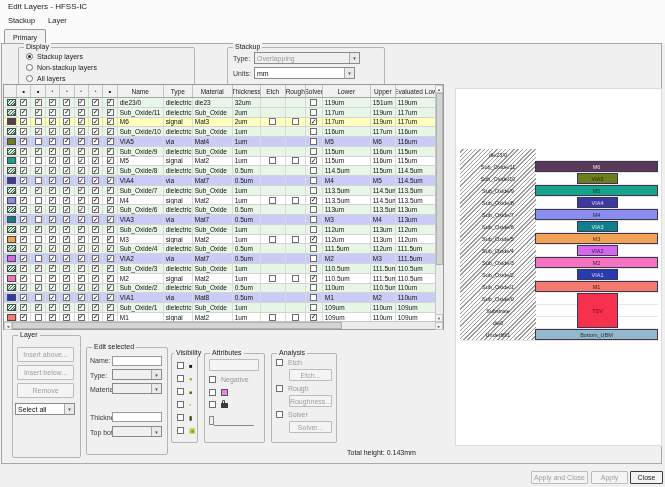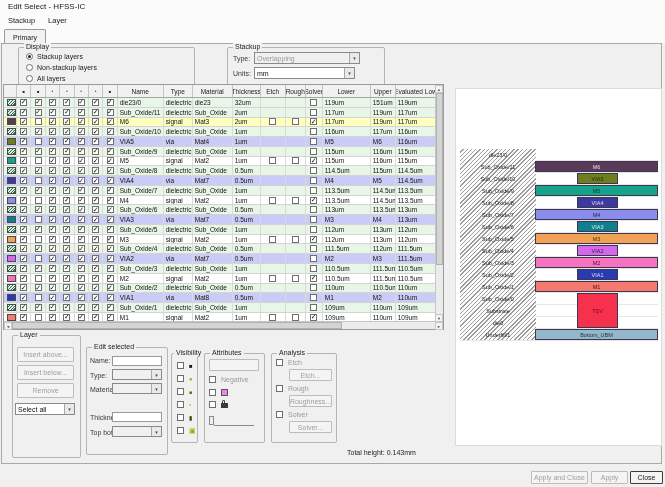--- a/index.html
+++ b/index.html
@@ -93,21 +93,21 @@
   .viz-bar{position:absolute;border:1px solid #3d3650;box-sizing:border-box;display:flex;
     align-items:center;justify-content:center;font-size:5.5px;overflow:hidden;}
   .footer-text{position:absolute;font-size:7px;color:#222;white-space:nowrap;}
 </style>
 </head>
 <body>
 
 <div id="window">
 
   <div class="top-strip"></div>
-  <div class="title">Edit Select - HFSS-IC</div>
+  <div class="title">Edit Layers - HFSS-IC</div>
   <div class="menubar">
     <span class="menu-item">Stackup</span>
     <span class="menu-item">Layer</span>
   </div>
   <div class="tab">Primary</div>
   <div class="tabpage"></div>
 
   <div class="groupbox" style="left:18px;top:47px;width:177px;height:41px;">
     <span class="legend">Display</span>
   </div>

